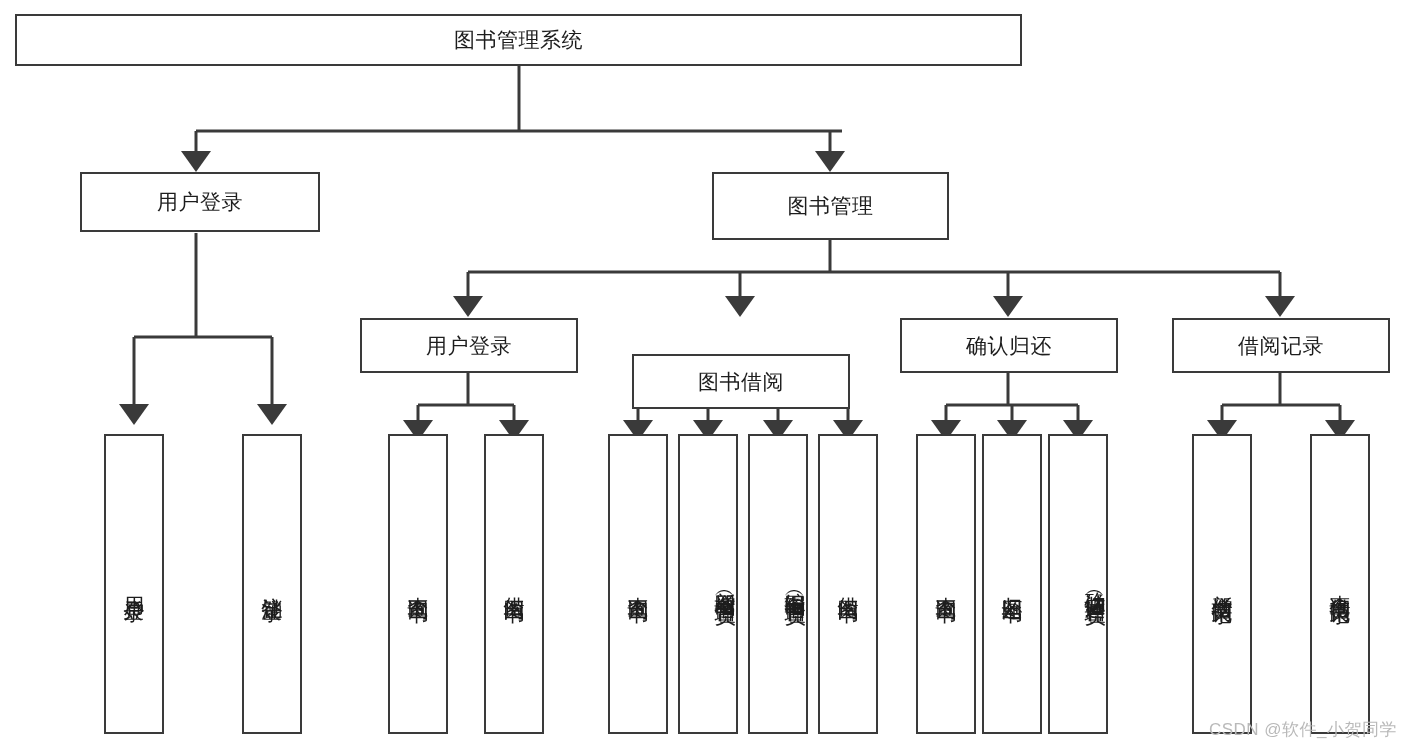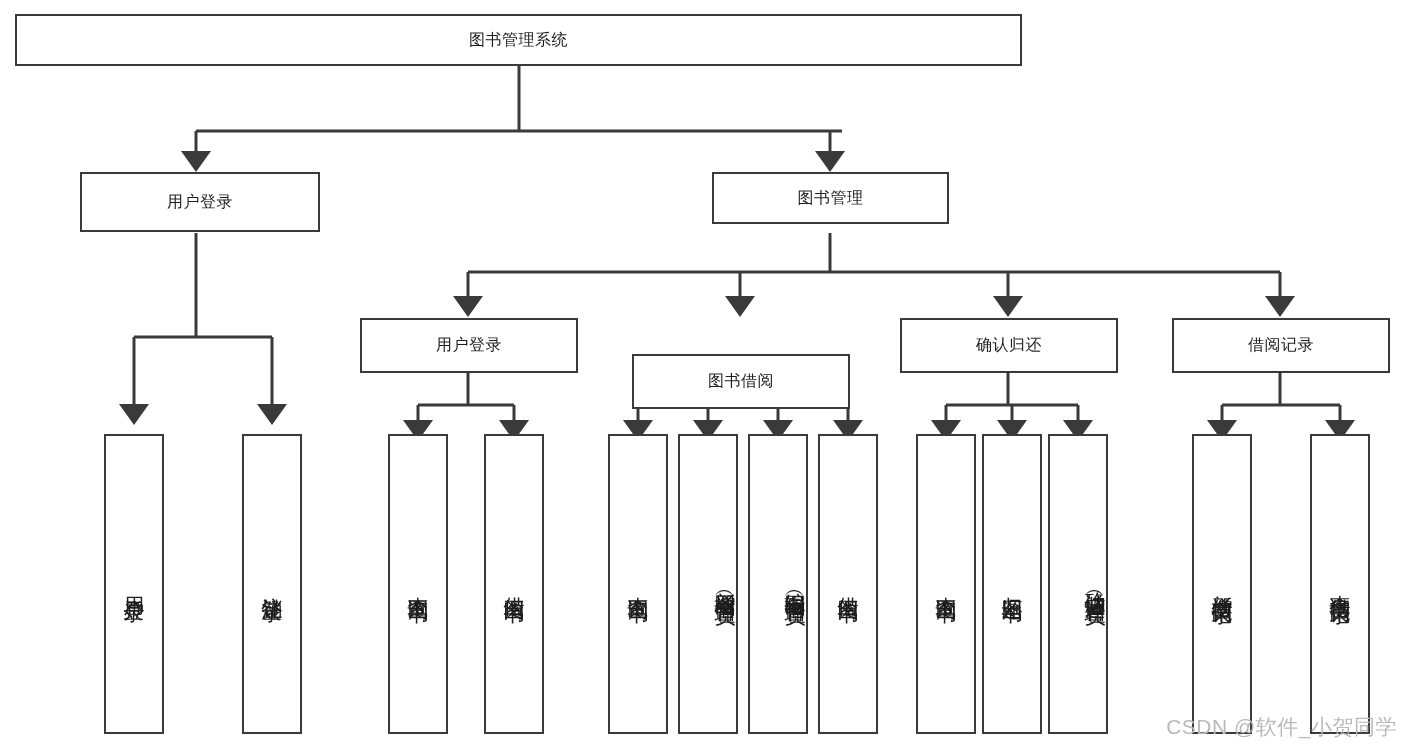--- a/index.html
+++ b/index.html
@@ -29,21 +29,21 @@
     position: absolute;
     box-sizing: border-box;
     background: #ffffff;
     border: 2px solid #3a3a3a;
     display: flex;
     align-items: center;
     justify-content: center;
     color: #1d1d1d;
   }
   .node.horiz {
-    font-size: 16px;
+    font-size: 21px;
     letter-spacing: 0.5px;
   }
   .node.vert {
     writing-mode: vertical-rl;
     text-orientation: upright;
     font-size: 21px;
     letter-spacing: 2px;
     line-height: 1.05;
     padding-top: 4px;
     padding-bottom: 4px;
@@ -54,21 +54,21 @@
     align-items: center;
   }
   .node-label {
     display: block;
     white-space: nowrap;
   }
   .watermark {
     position: absolute;
     right: 8px;
     bottom: 6px;
-    font-size: 21px;
+    font-size: 17px;
     color: #b9b9b9;
     letter-spacing: 0.5px;
     white-space: nowrap;
   }
 </style>
 </head>
 <body>
 
 <div id="canvas">
 
@@ -122,21 +122,21 @@
     </g>
   </svg>
 
   <div class="node horiz" style="left:15px; top:14px; width:1007px; height:52px;">
     <span class="node-label">图书管理系统</span>
   </div>
 
   <div class="node horiz" style="left:80px; top:172px; width:240px; height:60px;">
     <span class="node-label">用户登录</span>
   </div>
-  <div class="node horiz" style="left:712px; top:172px; width:237px; height:52px;">
+  <div class="node horiz" style="left:712px; top:172px; width:237px; height:68px;">
     <span class="node-label">图书管理</span>
   </div>
 
   <div class="node horiz" style="left:360px; top:318px; width:218px; height:55px;">
     <span class="node-label">用户登录</span>
   </div>
   <div class="node horiz" style="left:632px; top:318px; width:218px; height:55px;margin-top:36px;">
     <span class="node-label">图书借阅</span>
   </div>
   <div class="node horiz" style="left:900px; top:318px; width:218px; height:55px;">

